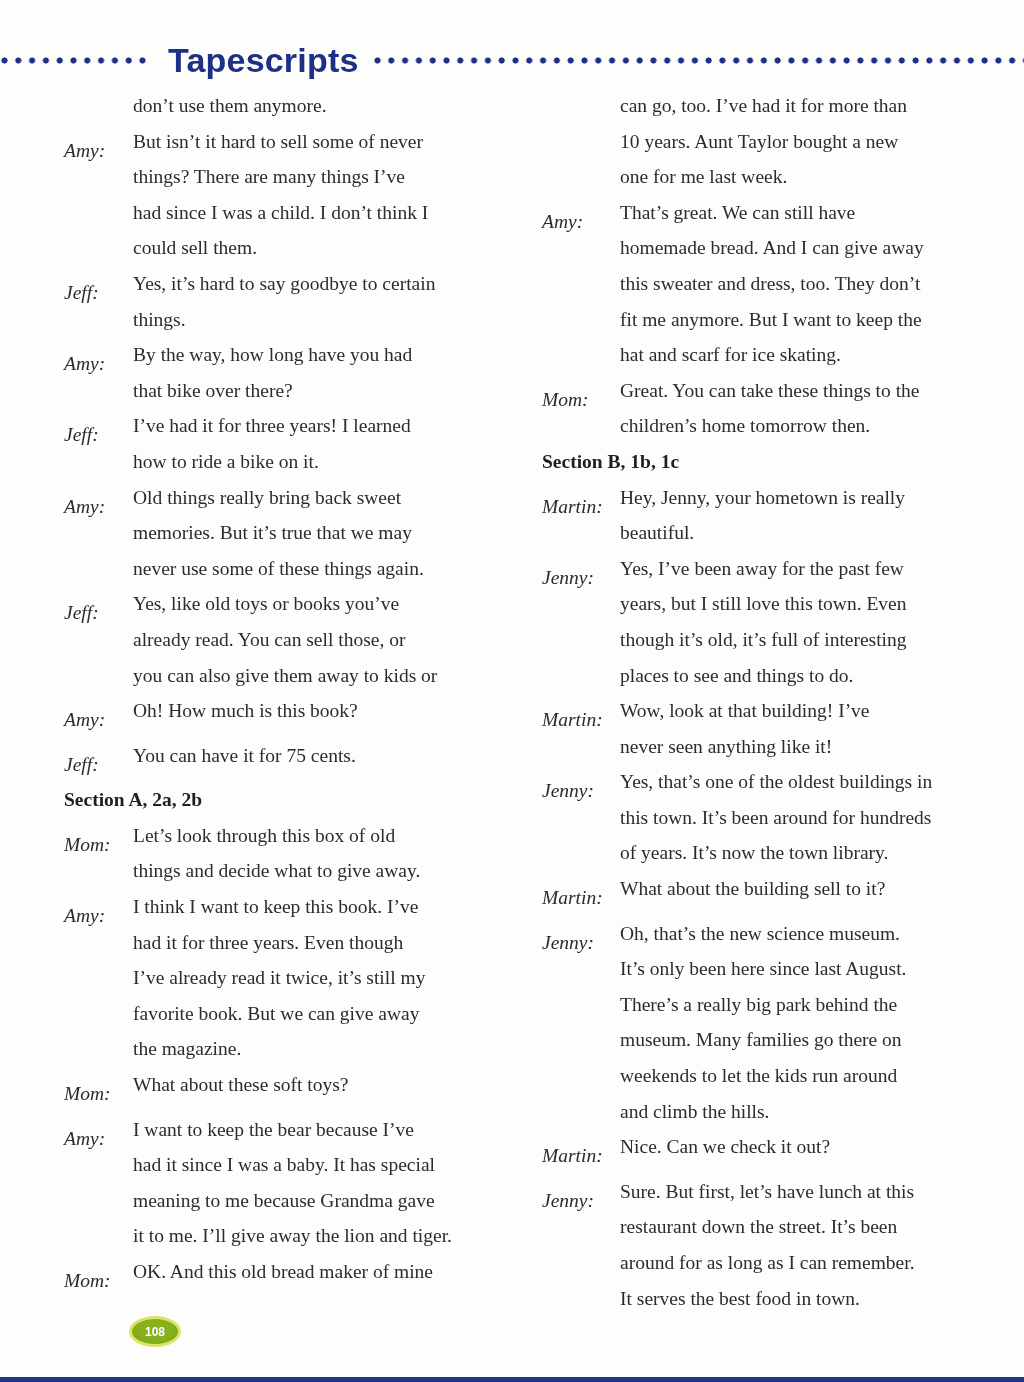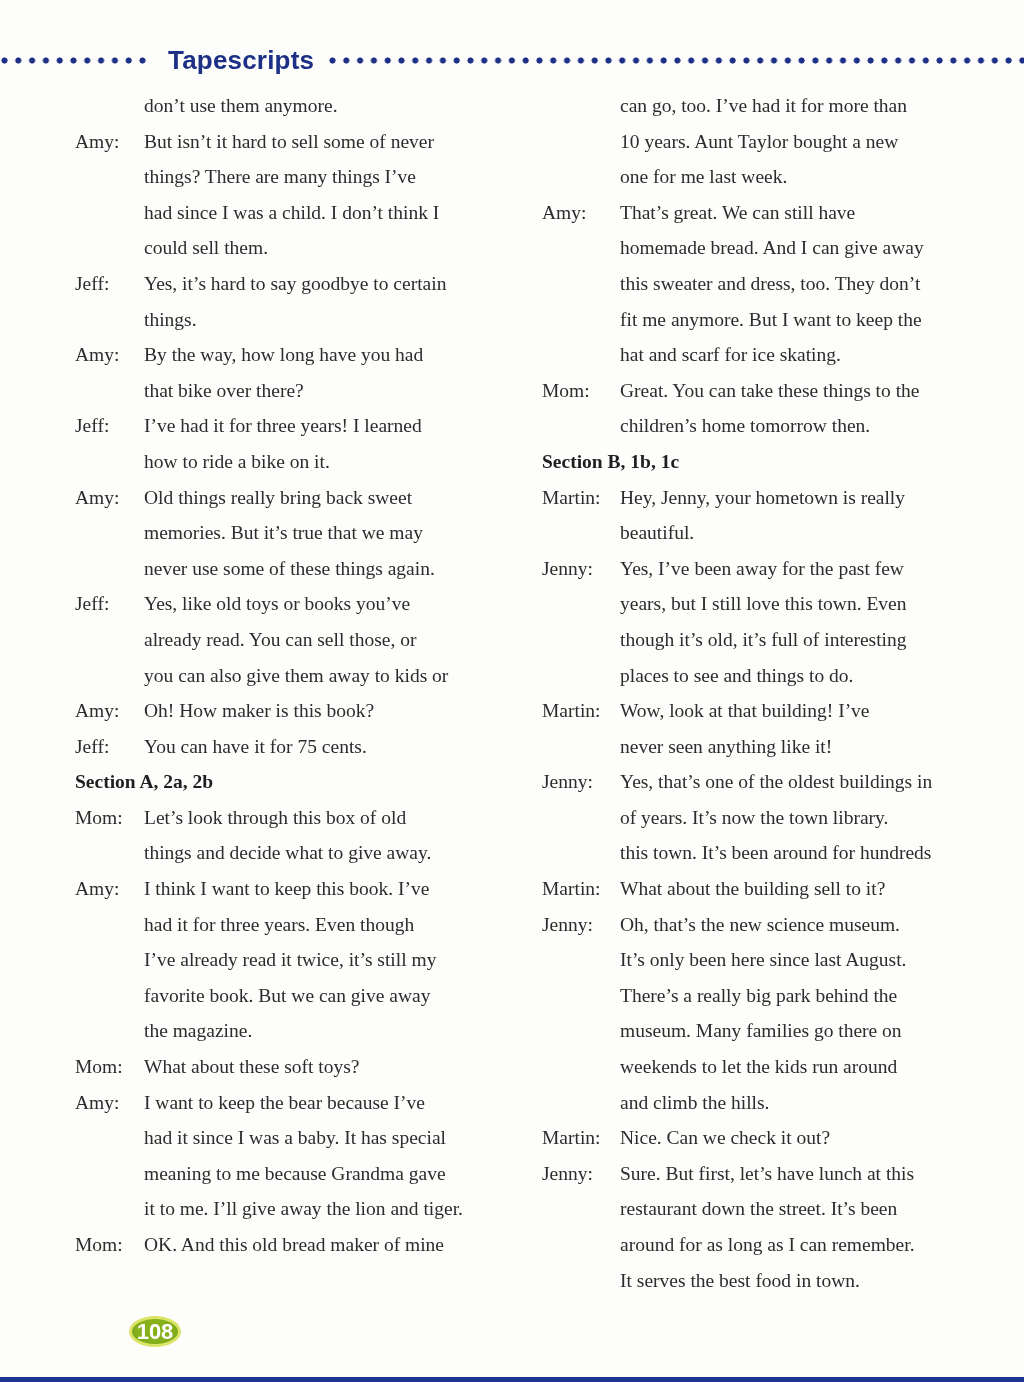--- a/index.html
+++ b/index.html
@@ -15,44 +15,44 @@
   .dots{
     height:9px;
     background-image:radial-gradient(circle at 4.5px 4.5px, #1d3086 2.7px, rgba(0,0,0,0) 3.4px);
     background-size:13.8px 9px;
     background-repeat:repeat-x;
   }
   .dots-left{width:152px;}
   .dots-right{flex:1;}
   .page-title{
     font-family:"Liberation Sans", sans-serif;
-    font-weight:bold;font-size:26px;color:#1d3086;
+    font-weight:bold;font-size:34px;color:#1d3086;
     margin:0 14px 0 16px;letter-spacing:.2px;white-space:nowrap;
   }
   .column{
     position:absolute;top:88px;
     font-size:19.5px;line-height:35.6px;color:#2c2c2c;
     white-space:nowrap;
   }
-  .col-left{left:75px;width:448px;}
+  .col-left{left:64px;width:448px;}
   .col-right{left:542px;width:462px;}
   .row{display:flex;}
-  .speaker{flex:none;}
+  .speaker{font-style:italic;flex:none;margin-top:9px;}
   .col-left .speaker{width:69px;}
   .col-right .speaker{width:78px;}
   .speech{flex:1;}
   .heading{font-weight:bold;color:#1f1f1f;}
   .page-badge{
     position:absolute;left:129px;top:1316px;width:52px;height:31px;
     border-radius:50%;
     background:radial-gradient(ellipse at 50% 35%, #86b11d 55%, #6d9a10 100%);
     border:3px solid #dbe468;box-sizing:border-box;
     display:flex;align-items:center;justify-content:center;
     color:#ffffff;font-family:"Liberation Sans", sans-serif;
-    font-weight:bold;font-size:22px;
+    font-weight:bold;font-size:12px;
   }
   .bottom-rule{
     position:absolute;left:0;bottom:0;width:100%;height:5px;background:#1d3590;
   }
 </style>
 </head>
 <body>
 
 <div class="page-header">
   <div class="dots dots-left"></div>
@@ -109,21 +109,21 @@
       <div class="speaker">Jeff:</div>
       <div class="speech">
         <div class="line">Yes, like old toys or books you’ve</div>
         <div class="line">already read. You can sell those, or</div>
         <div class="line">you can also give them away to kids or</div>
       </div>
     </div>
     <div class="row">
       <div class="speaker">Amy:</div>
       <div class="speech">
-        <div class="line">Oh! How maker is this book?</div>
+        <div class="line">Oh! How much is this book?</div>
       </div>
     </div>
     <div class="row">
       <div class="speaker">Jeff:</div>
       <div class="speech">
         <div class="line">You can have it for 75 cents.</div>
       </div>
     </div>
     <div class="heading">Section A, 2a, 2b</div>
     <div class="row">
@@ -212,22 +212,22 @@
       <div class="speaker">Martin:</div>
       <div class="speech">
         <div class="line">Wow, look at that building! I’ve</div>
         <div class="line">never seen anything like it!</div>
       </div>
     </div>
     <div class="row">
       <div class="speaker">Jenny:</div>
       <div class="speech">
         <div class="line">Yes, that’s one of the oldest buildings in</div>
+        <div class="line">this town. It’s been around for hundreds</div>
         <div class="line">of years. It’s now the town library.</div>
-        <div class="line">this town. It’s been around for hundreds</div>
       </div>
     </div>
     <div class="row">
       <div class="speaker">Martin:</div>
       <div class="speech">
         <div class="line">What about the building sell to it?</div>
       </div>
     </div>
     <div class="row">
       <div class="speaker">Jenny:</div>

